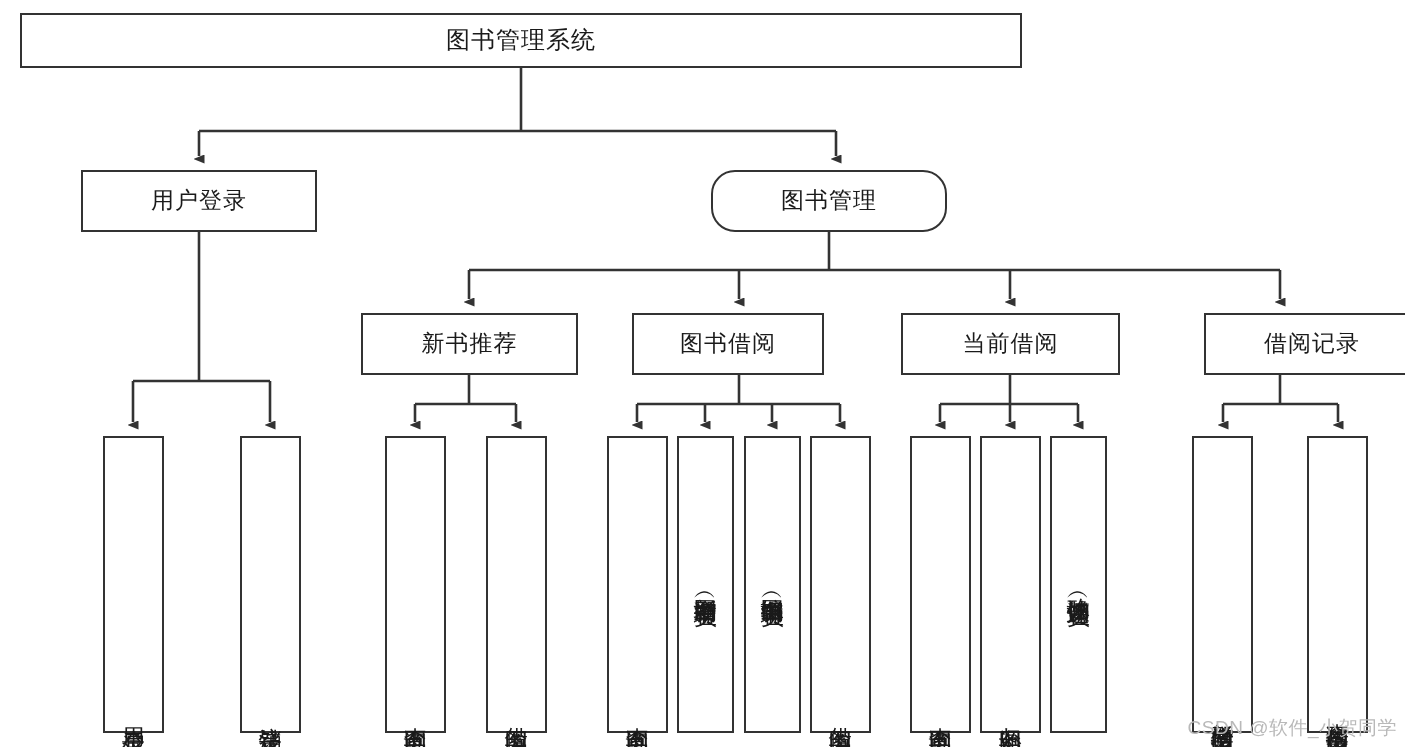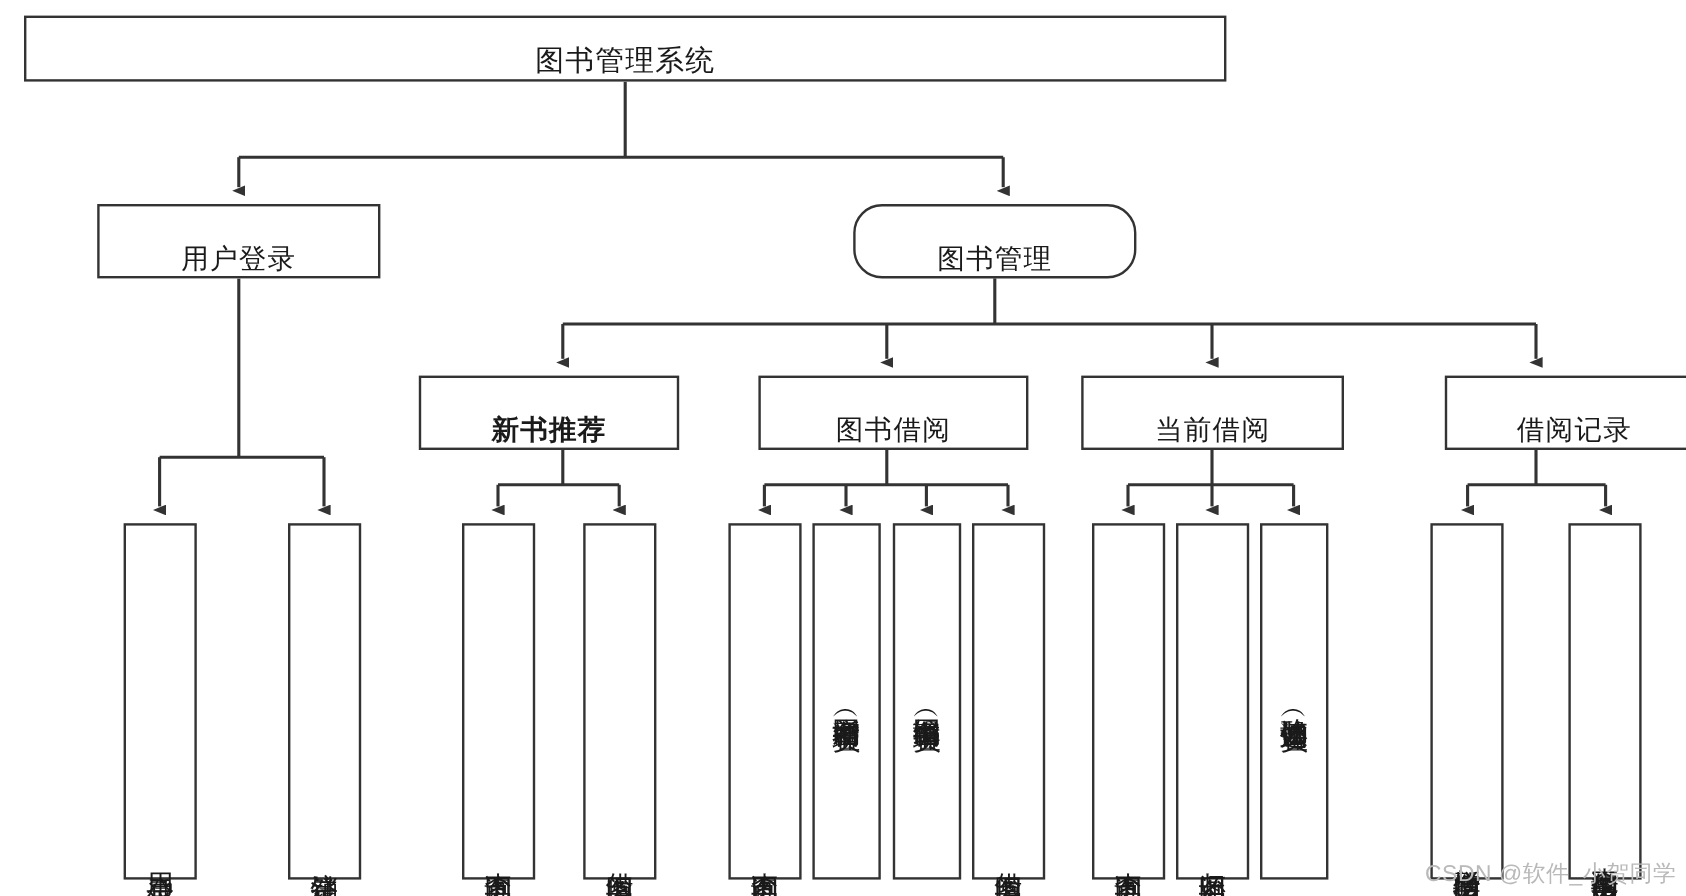--- a/index.html
+++ b/index.html
@@ -25,21 +25,21 @@
     width: 1405px;
     height: 747px;
     pointer-events: none;
   }
   .node {
     position: absolute;
     box-sizing: border-box;
     background: #ffffff;
     border: 2.5px solid #333333;
     display: flex;
-    align-items: flex-end;
+    align-items: center;
     justify-content: center;
     color: #1a1a1a;
   }
   .node.horiz {
     font-size: 23px;
     letter-spacing: 1px;
     line-height: 1.2;
   }
   .node.root {
     font-size: 24px;
@@ -134,24 +134,24 @@
     <span>图书管理系统</span>
   </div>
 
   <div class="node horiz" style="left:81px; top:170px; width:236px; height:62px;">
     <span>用户登录</span>
   </div>
   <div class="node horiz" style="left:711px; top:170px; width:236px; height:62px;border-radius:24px;">
     <span>图书管理</span>
   </div>
 
-  <div class="node horiz" style="left:349px; top:313px; width:217px; height:62px;font-weight:bold;">
+  <div class="node horiz" style="left:361px; top:313px; width:217px; height:62px;">
     <span>新书推荐</span>
   </div>
-  <div class="node horiz" style="left:632px; top:313px; width:225px; height:62px;">
+  <div class="node horiz" style="left:632px; top:313px; width:192px; height:62px;">
     <span>图书借阅</span>
   </div>
   <div class="node horiz" style="left:901px; top:313px; width:219px; height:62px;">
     <span>当前借阅</span>
   </div>
   <div class="node horiz" style="left:1172px; top:313px; width:216px; height:62px;margin-left:32px;">
     <span>借阅记录</span>
   </div>
 
   <div class="node leaf" style="left:103px; top:436px; width:61px; height:297px;">

